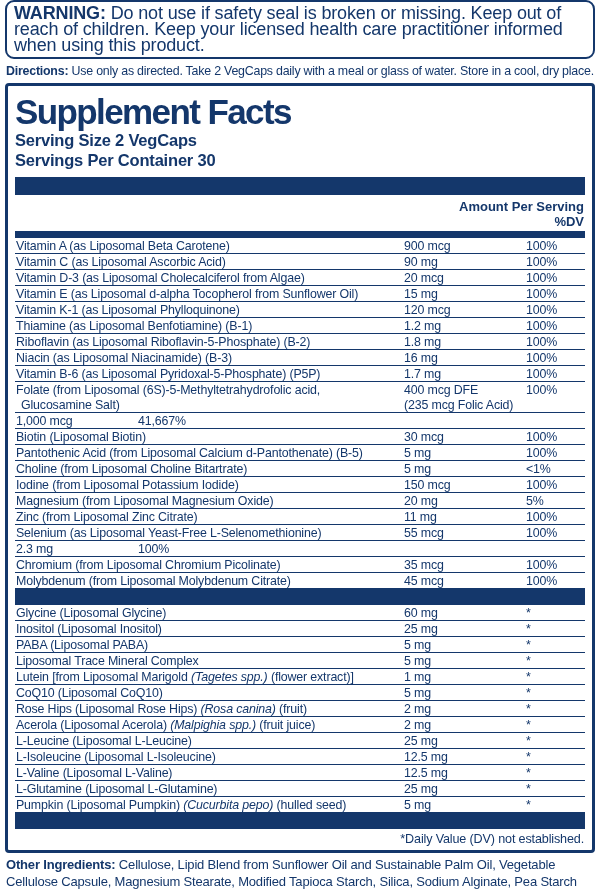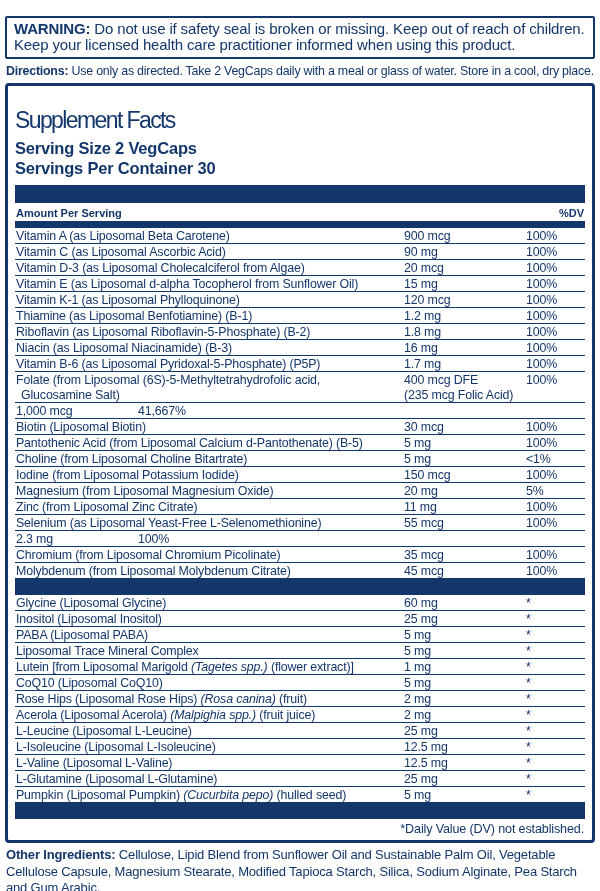--- a/index.html
+++ b/index.html
@@ -5,41 +5,41 @@
   :root { --navy:#14376b; --bg:#ffffff; }
   * { box-sizing:border-box; }
   html,body { margin:0; padding:0; }
   body {
     width:600px; height:891px; overflow:hidden;
     background:var(--bg); color:var(--navy);
     font-family:"Liberation Sans", sans-serif;
     -webkit-font-smoothing:antialiased;
   }
   .warning-box {
-    margin:16px 5px 0; border:2px solid var(--navy); border-radius:2px;
-    padding:3px 7px 4px; font-size:15px; line-height:16px; letter-spacing:-0.15px;
+    margin:0 5px 0; border:2px solid var(--navy); border-radius:9px;
+    padding:3px 7px 4px; font-size:18px; line-height:16px; letter-spacing:-0.15px;
   }
   .bold { font-weight:bold; }
   .directions {
     margin:5px 4px 4px 6px; font-size:12.4px; line-height:15px;
     letter-spacing:-0.22px; white-space:nowrap;
   }
   .panel {
     margin:0 5px; border:3px solid var(--navy); border-radius:4px;
     padding:1px 7px 2px; background:var(--bg);
   }
   .sf-title {
-    font-size:23px; font-weight:normal; letter-spacing:-1.6px;
-    line-height:38px; padding-top:14px;
+    font-size:35px; font-weight:bold; letter-spacing:-1.6px;
+    line-height:38px; padding-top:6px;
   }
   .serving { font-size:16.5px; font-weight:bold; line-height:19.5px; letter-spacing:-0.2px; }
   .bar-thick { height:18px; background:var(--navy); margin-top:7px; }
   .hdr-row {
     display:flex; justify-content:space-between; align-items:flex-end;
-    font-weight:bold; font-size:11px; padding:4px 1px 2px;
+    font-weight:bold; font-size:13px; padding:4px 1px 2px;flex-direction:column;
   }
   .bar-mid { height:7px; background:var(--navy); }
   .row {
     display:flex; align-items:flex-start;
     font-size:12.4px; line-height:12.5px; letter-spacing:-0.15px;
     padding:1.5px 1px 1px; border-bottom:1px solid var(--navy);
   }
   .rows .row:last-child { border-bottom:none; }
   .c-name { flex:1 1 auto; padding-right:4px; }
   .c-name .name2 { padding-left:5px; padding-top:2.5px; }

